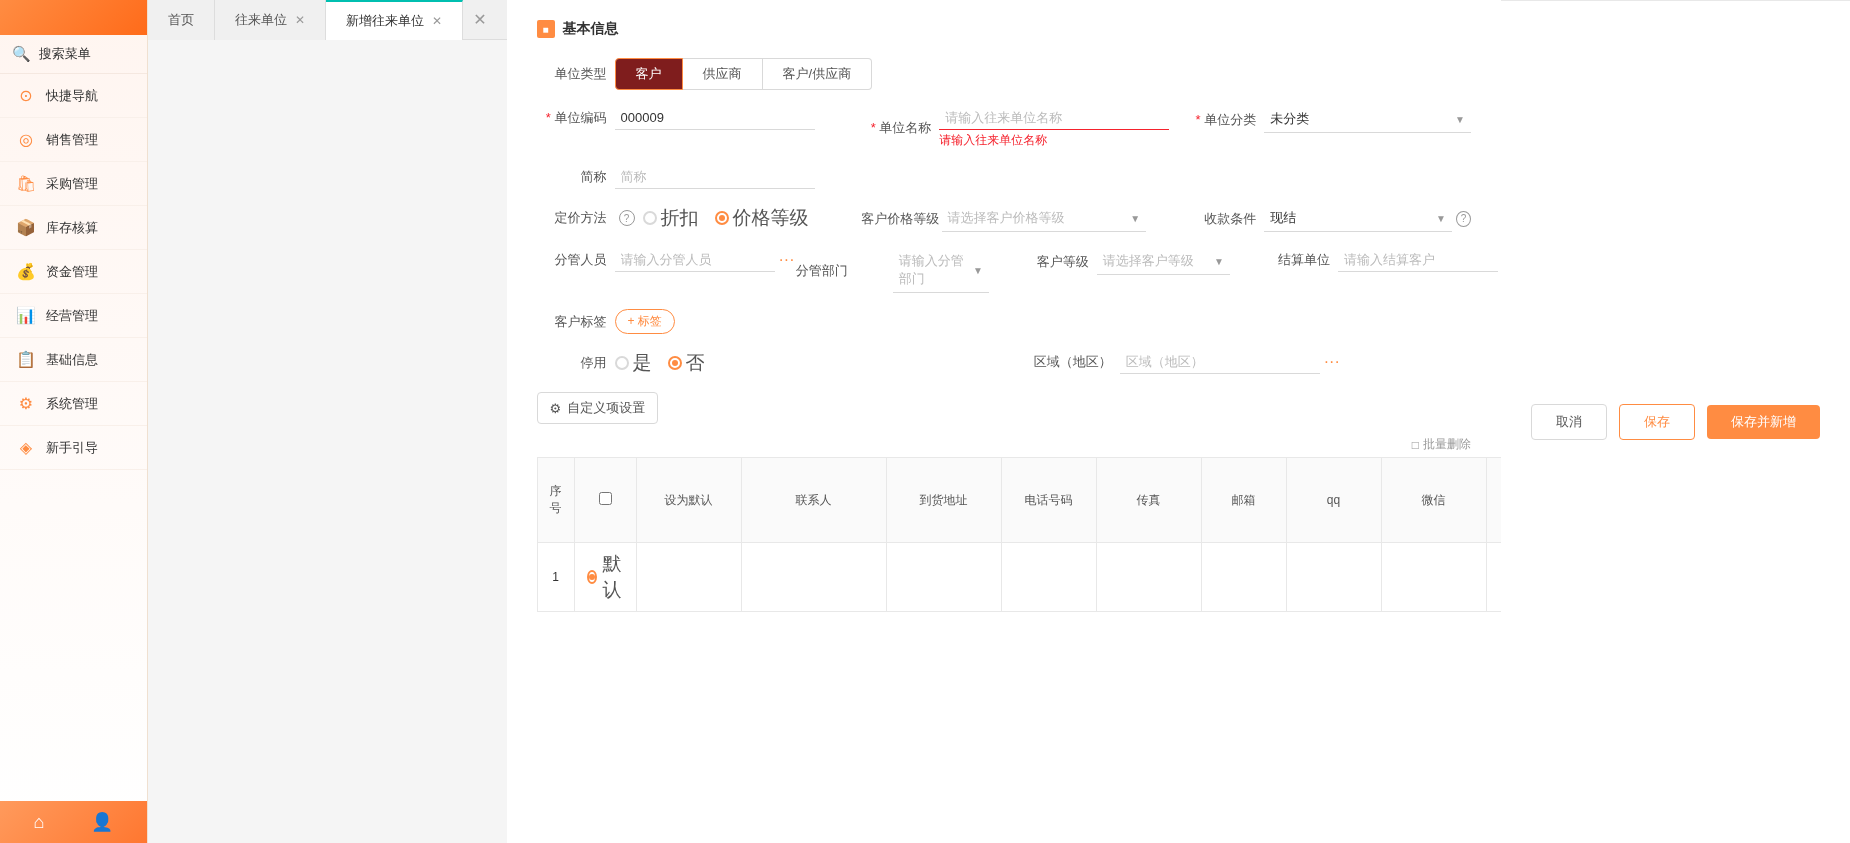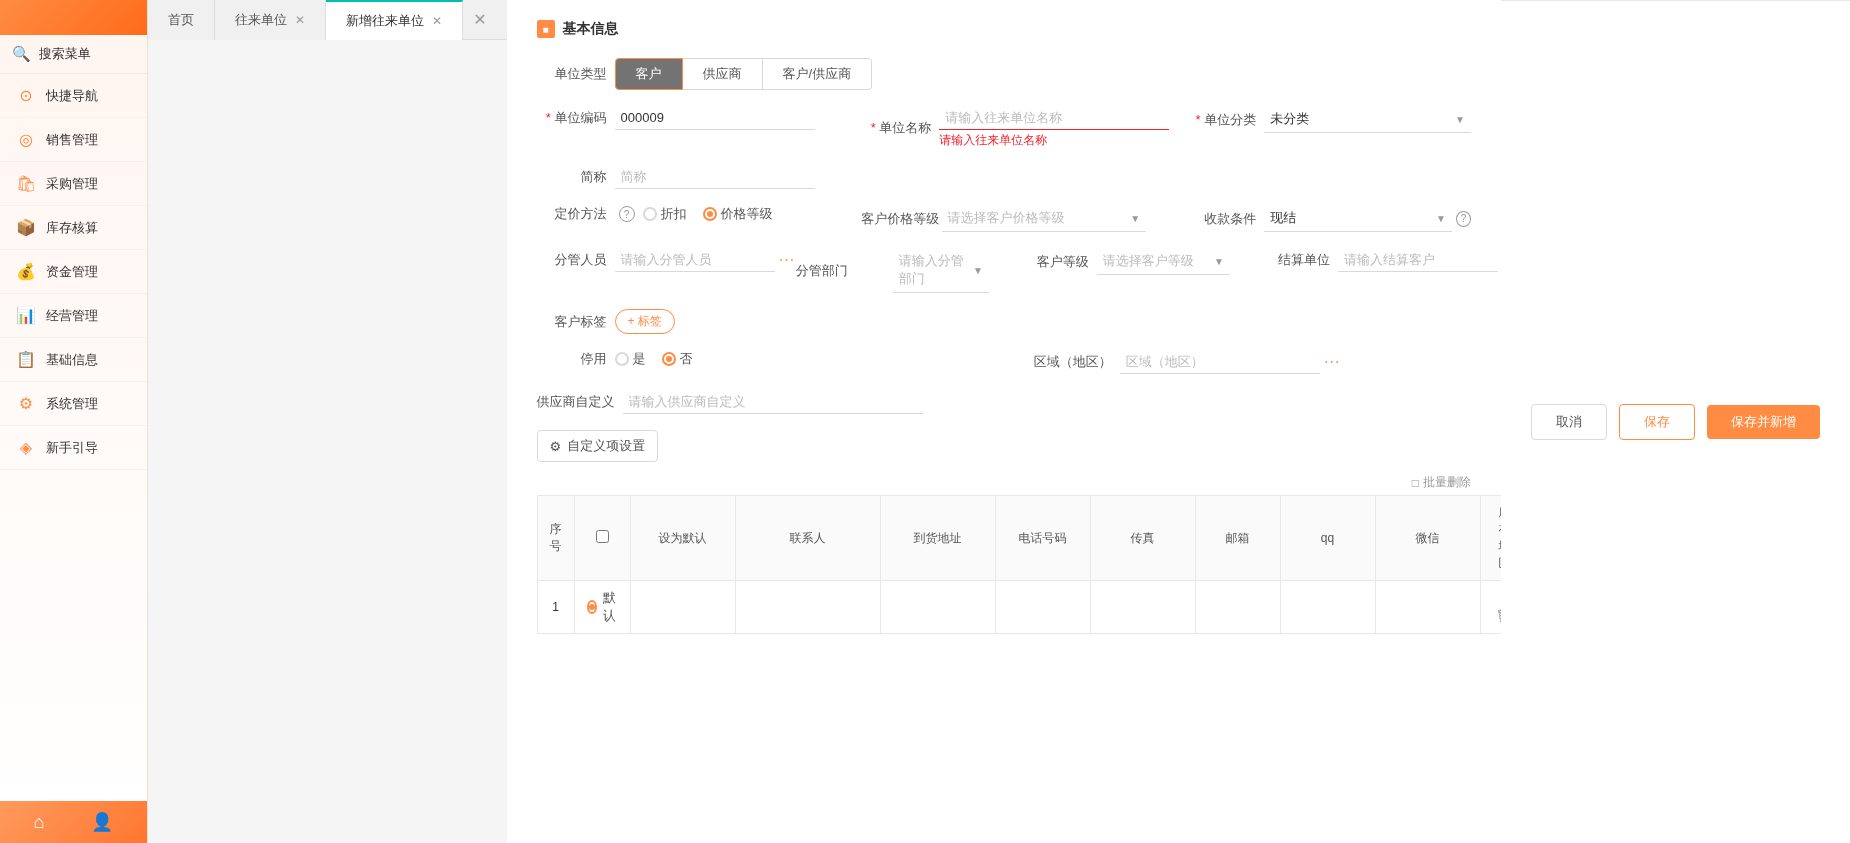--- a/index.html
+++ b/index.html
@@ -183,21 +183,21 @@
     }
     .type-btn {
       padding: 6px 20px;
       border: 1px solid #d9d9d9;
       background: #fff;
       cursor: pointer;
       font-size: 13px;
       color: #555;
     }
     .type-btn.active {
-      background: #737373;
+      background: #7f1d1d;
       color: #fff;
       border-color: #ff8c42;
     }
     .type-btn:first-child { border-radius: 4px 0 0 4px; }
     .type-btn:last-child { border-radius: 0 4px 4px 0; }
     .type-btn:not(:first-child) { border-left: none; }
 
     
     .form-select {
       display: flex;
@@ -217,21 +217,21 @@
     .radio-group {
       display: flex;
       align-items: center;
       gap: 16px;
     }
     .radio-item {
       display: flex;
       align-items: center;
       gap: 4px;
       cursor: pointer;
-      font-size: 13px;
+      font-size: 19px;
       color: #555;
     }
     .radio-circle {
       width: 14px;
       height: 14px;
       border-radius: 50%;
       border: 2px solid #d9d9d9;
       display: flex;
       align-items: center;
       justify-content: center;
@@ -576,26 +576,20 @@
           </div>
         </div>
       </div>
       <div class="form-field" style="margin-left:60px;">
         <span class="form-label">区域（地区）</span>
         <input class="form-input" placeholder="区域（地区）" style="width: 200px;">
         <span class="more-dots">···</span>
       </div>
     </div>
 
-    <div class="form-row">
-      <div class="form-field">
-        <span class="form-label">供应商自定义</span>
-        <input class="form-input" placeholder="请输入供应商自定义" style="width: 300px;">
-      </div>
-    </div>
 
     <div style="margin-top: 10px; margin-bottom: 6px;">
       <button class="custom-settings-btn">
         <span>⚙</span>
         <span>自定义项设置</span>
       </button>
     </div>
 
     <div class="batch-delete">
       <span>□</span>

